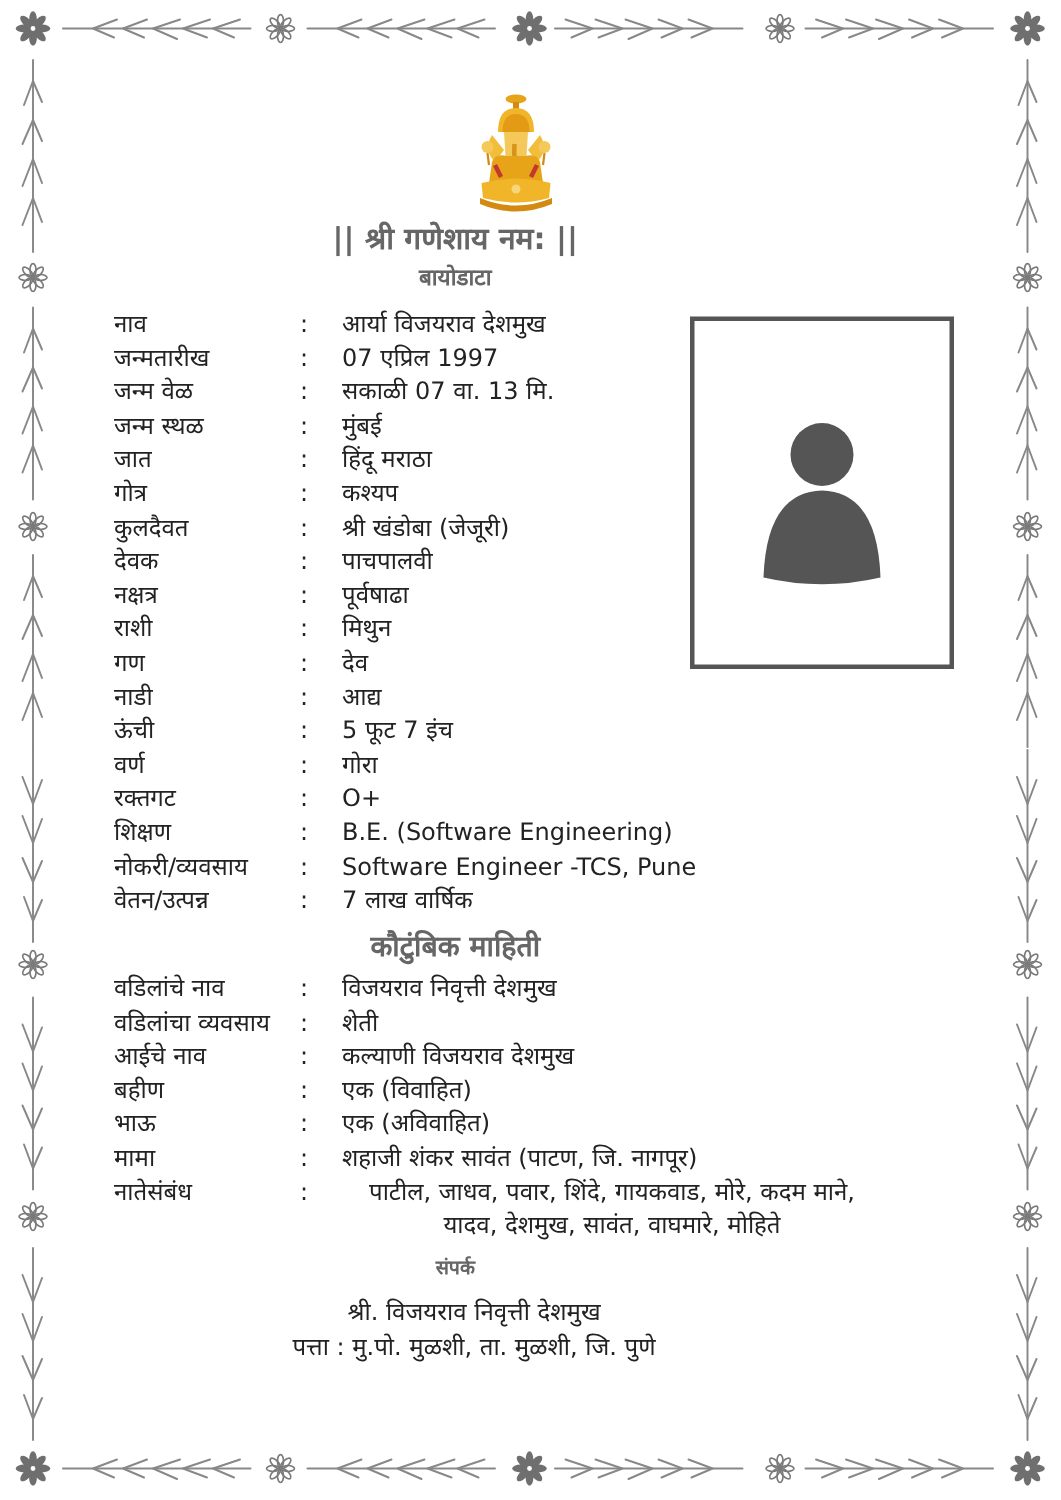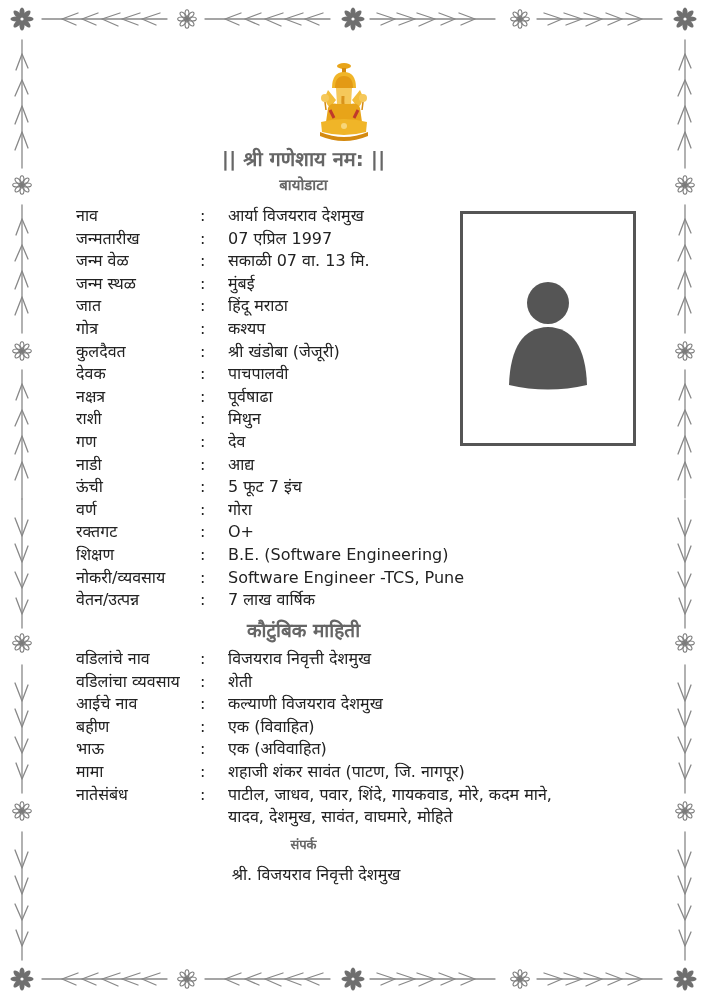--- a/index.html
+++ b/index.html
@@ -9,21 +9,21 @@
   .ganesh { position:absolute; left:318px; top:60px; width:52px; height:82px; }
   .heading { position:absolute; left:0; width:607px; text-align:center; color:#666; font-weight:bold; }
   .h-mantra { top:145px; font-size:20px; }
   .h-title { top:174px; font-size:15px; }
   .h-family { top:617px; font-size:19px; }
   .h-contact { top:835px; font-size:13px; }
   .rows { position:absolute; left:64px; font-size:16px; color:#222; }
   .row { position:relative; height:22.6px; line-height:22.6px; white-space:nowrap; }
   .row .lbl { position:absolute; left:12px; }
   .row .colon { position:absolute; left:136px; }
-  .row .val { position:absolute; left:164px; }
+  .row .val { position:absolute; left:164px;text-align:center; }
   .row.wrap { height:45px; }
   .row.wrap .val { white-space:normal; width:360px; line-height:22.6px; }
   .rows-bio { top:205px; }
   .rows-fam { top:648px; }
   .photo-box { position:absolute; left:460px; top:211px; width:176px; height:235px;
                border:3px solid #555; box-sizing:border-box; }
   .contact { position:absolute; left:0; width:632px; top:864px; text-align:center;
              font-size:16px; color:#222; line-height:22.5px; }
 </style>
 </head>
@@ -286,13 +286,14 @@
     <span class="lbl">नातेसंबंध</span>
     <span class="colon">:</span>
     <span class="val">पाटील, जाधव, पवार, शिंदे, गायकवाड, मोरे, कदम माने, यादव, देशमुख, सावंत, वाघमारे, मोहिते</span>
   </div>
 </div>
 
 <div class="heading h-contact">संपर्क</div>
 
 <div class="contact">
   <div>श्री. विजयराव निवृत्ती देशमुख</div>
+  <div>पत्ता : मु.पो. मुळशी, ता. मुळशी, जि. पुणे</div>
 </div>
 
 </body></html>

